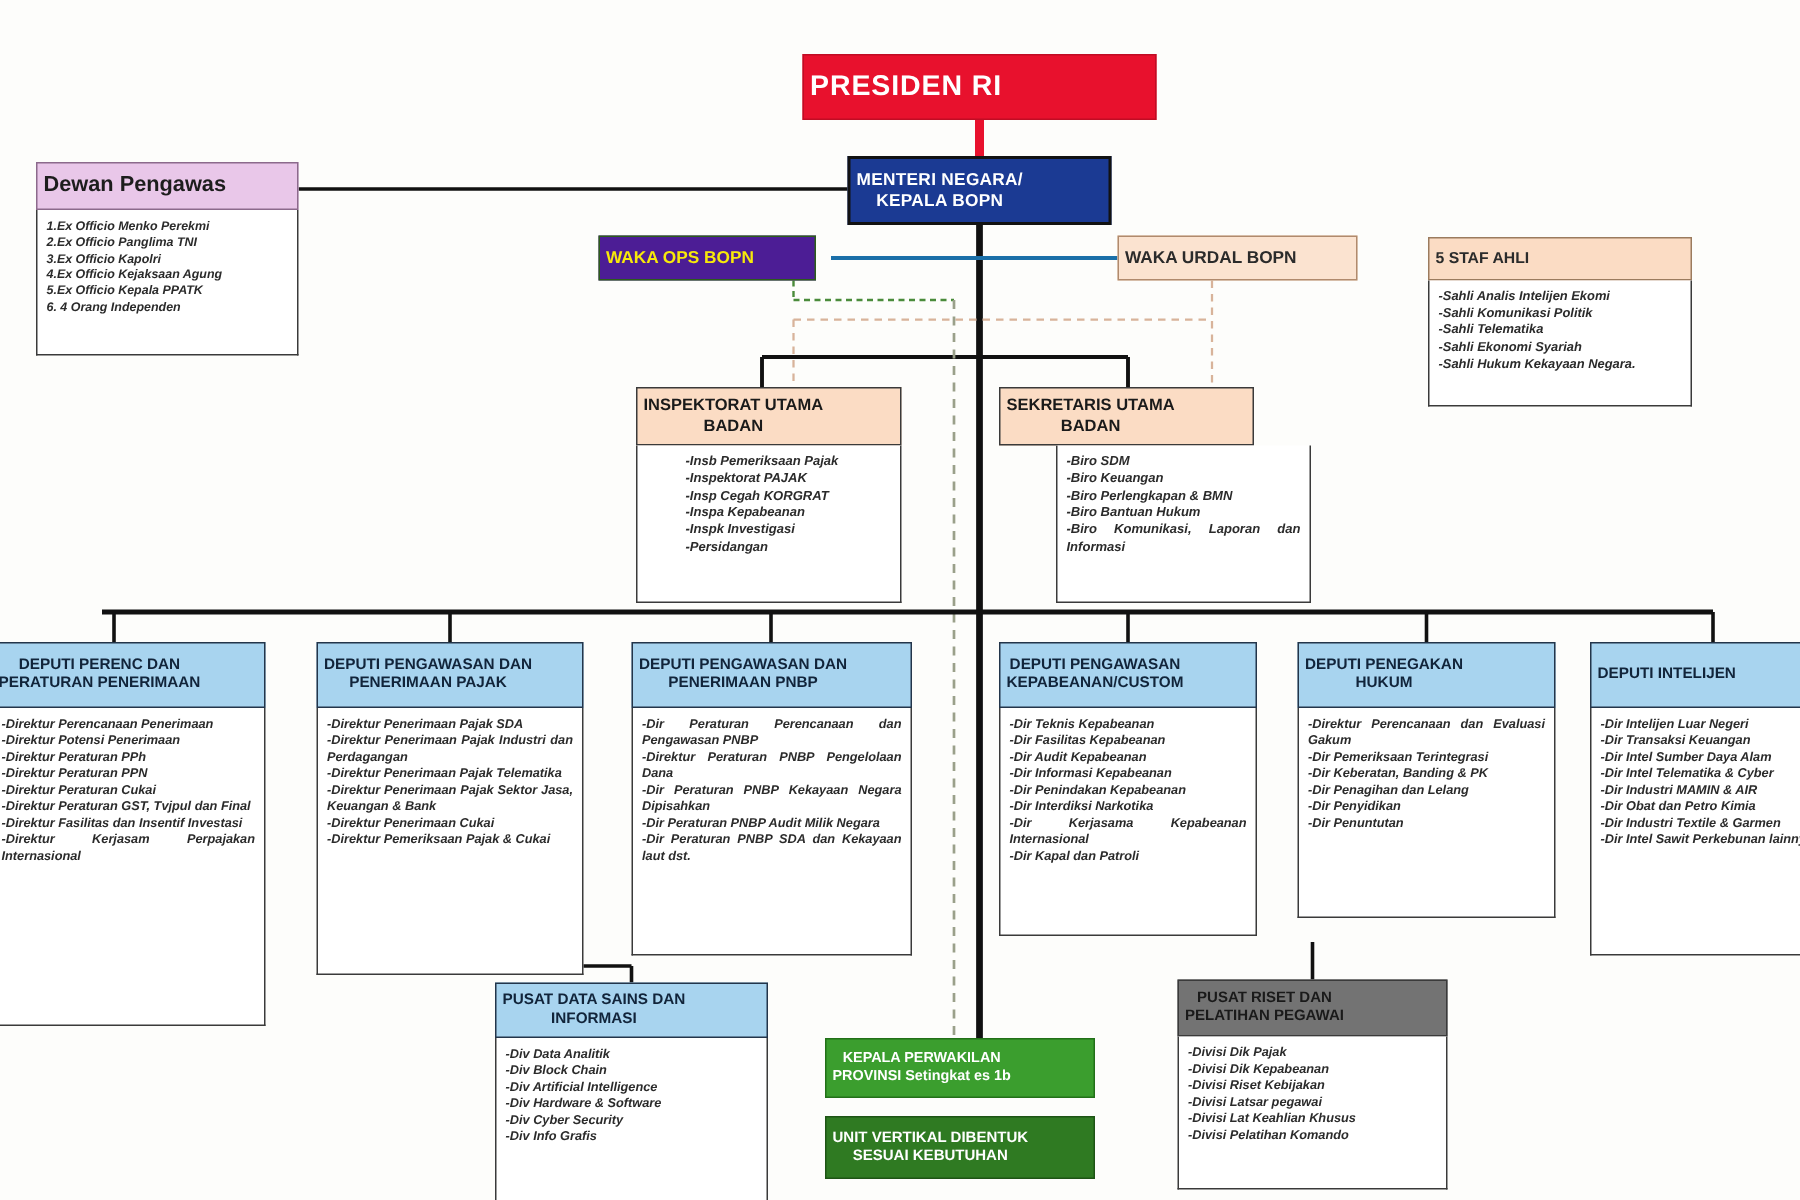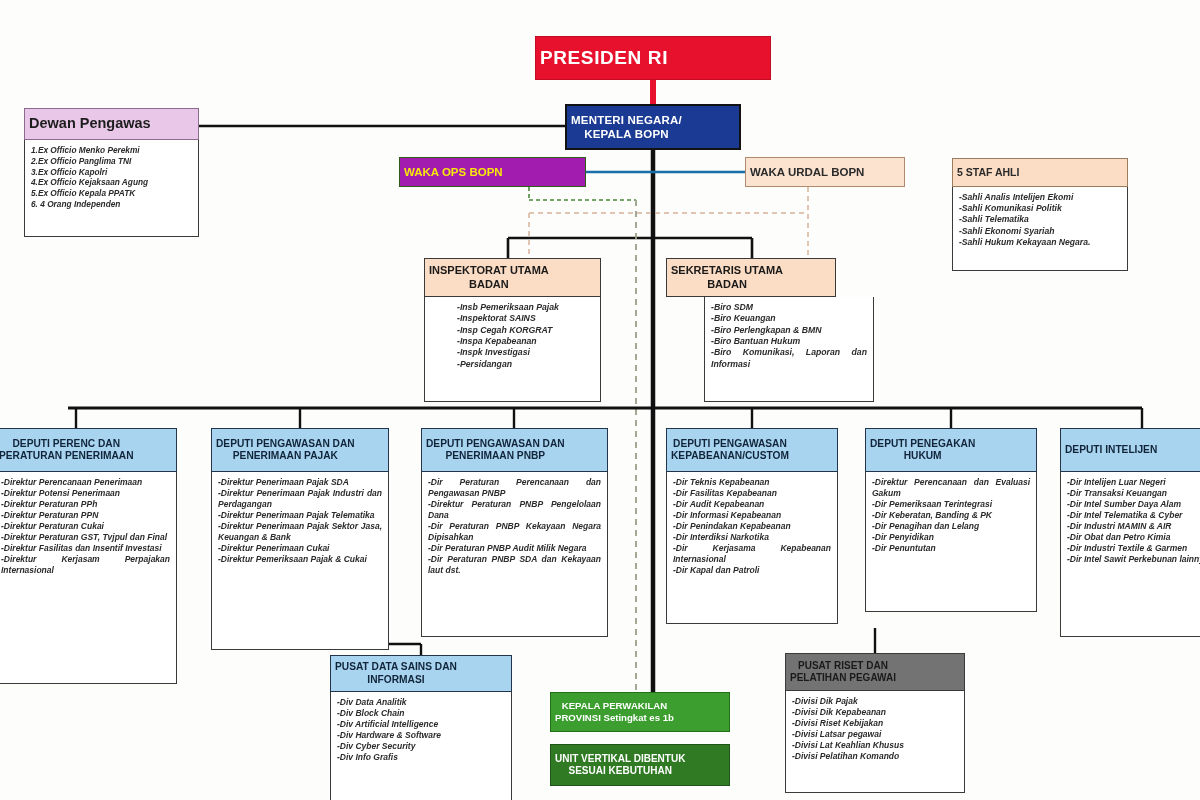--- a/index.html
+++ b/index.html
@@ -66,22 +66,22 @@
   #menteri {
     left: 565px; top: 104px; width: 176px; height: 46px;
     background: #1b3a93;
     border: 2px solid #121212;
     color: #ffffff;
     font-size: 11.5px;
     letter-spacing: 0.2px;
   }
   
   #waka-ops {
-    left: 399px; top: 157px; width: 187px; height: 30px;
-    background: #a21caf;
+    left: 399px; top: 157px; width: 145px; height: 30px;
+    background: #4c1d95;
     border: 1.5px solid #2c5d19;
     color: #f7e90a;
     font-size: 11.5px;
   }
   
   #waka-urdal {
     left: 745px; top: 157px; width: 160px; height: 30px;
     background: #fbe3d0;
     border: 1.5px solid #b08a6d;
     color: #2b2b2b;
@@ -296,21 +296,21 @@
 </div>
 
 <div class="node hdr" id="insp-hdr">
   <div>
     <div>INSPEKTORAT UTAMA</div>
     <div>BADAN</div>
   </div>
 </div>
 <div class="node body-list" id="insp-body">
   <div>-Insb Pemeriksaan Pajak</div>
-  <div>-Inspektorat SAINS</div>
+  <div>-Inspektorat PAJAK</div>
   <div>-Insp Cegah KORGRAT</div>
   <div>-Inspa Kepabeanan</div>
   <div>-Inspk Investigasi</div>
   <div>-Persidangan</div>
 </div>
 
 <div class="node hdr" id="sekr-hdr">
   <div>
     <div>SEKRETARIS UTAMA</div>
     <div>BADAN</div>

